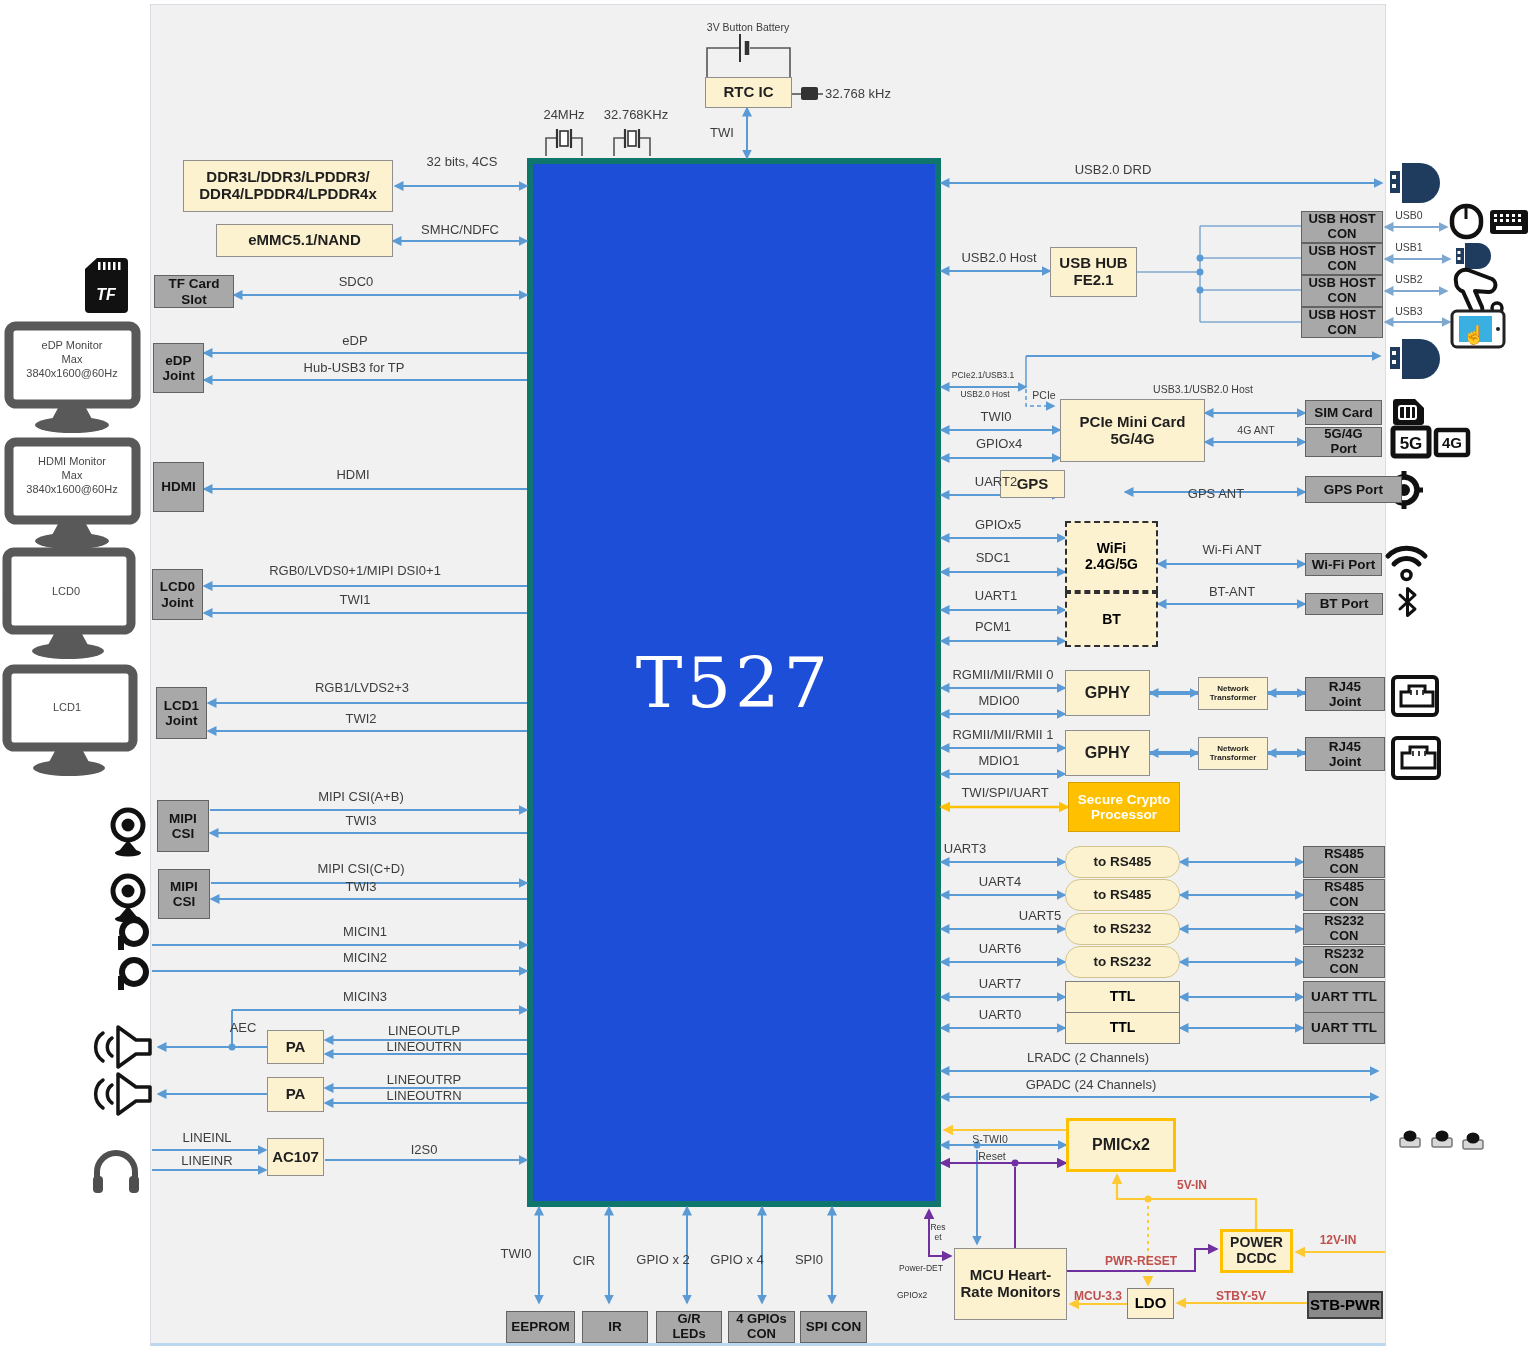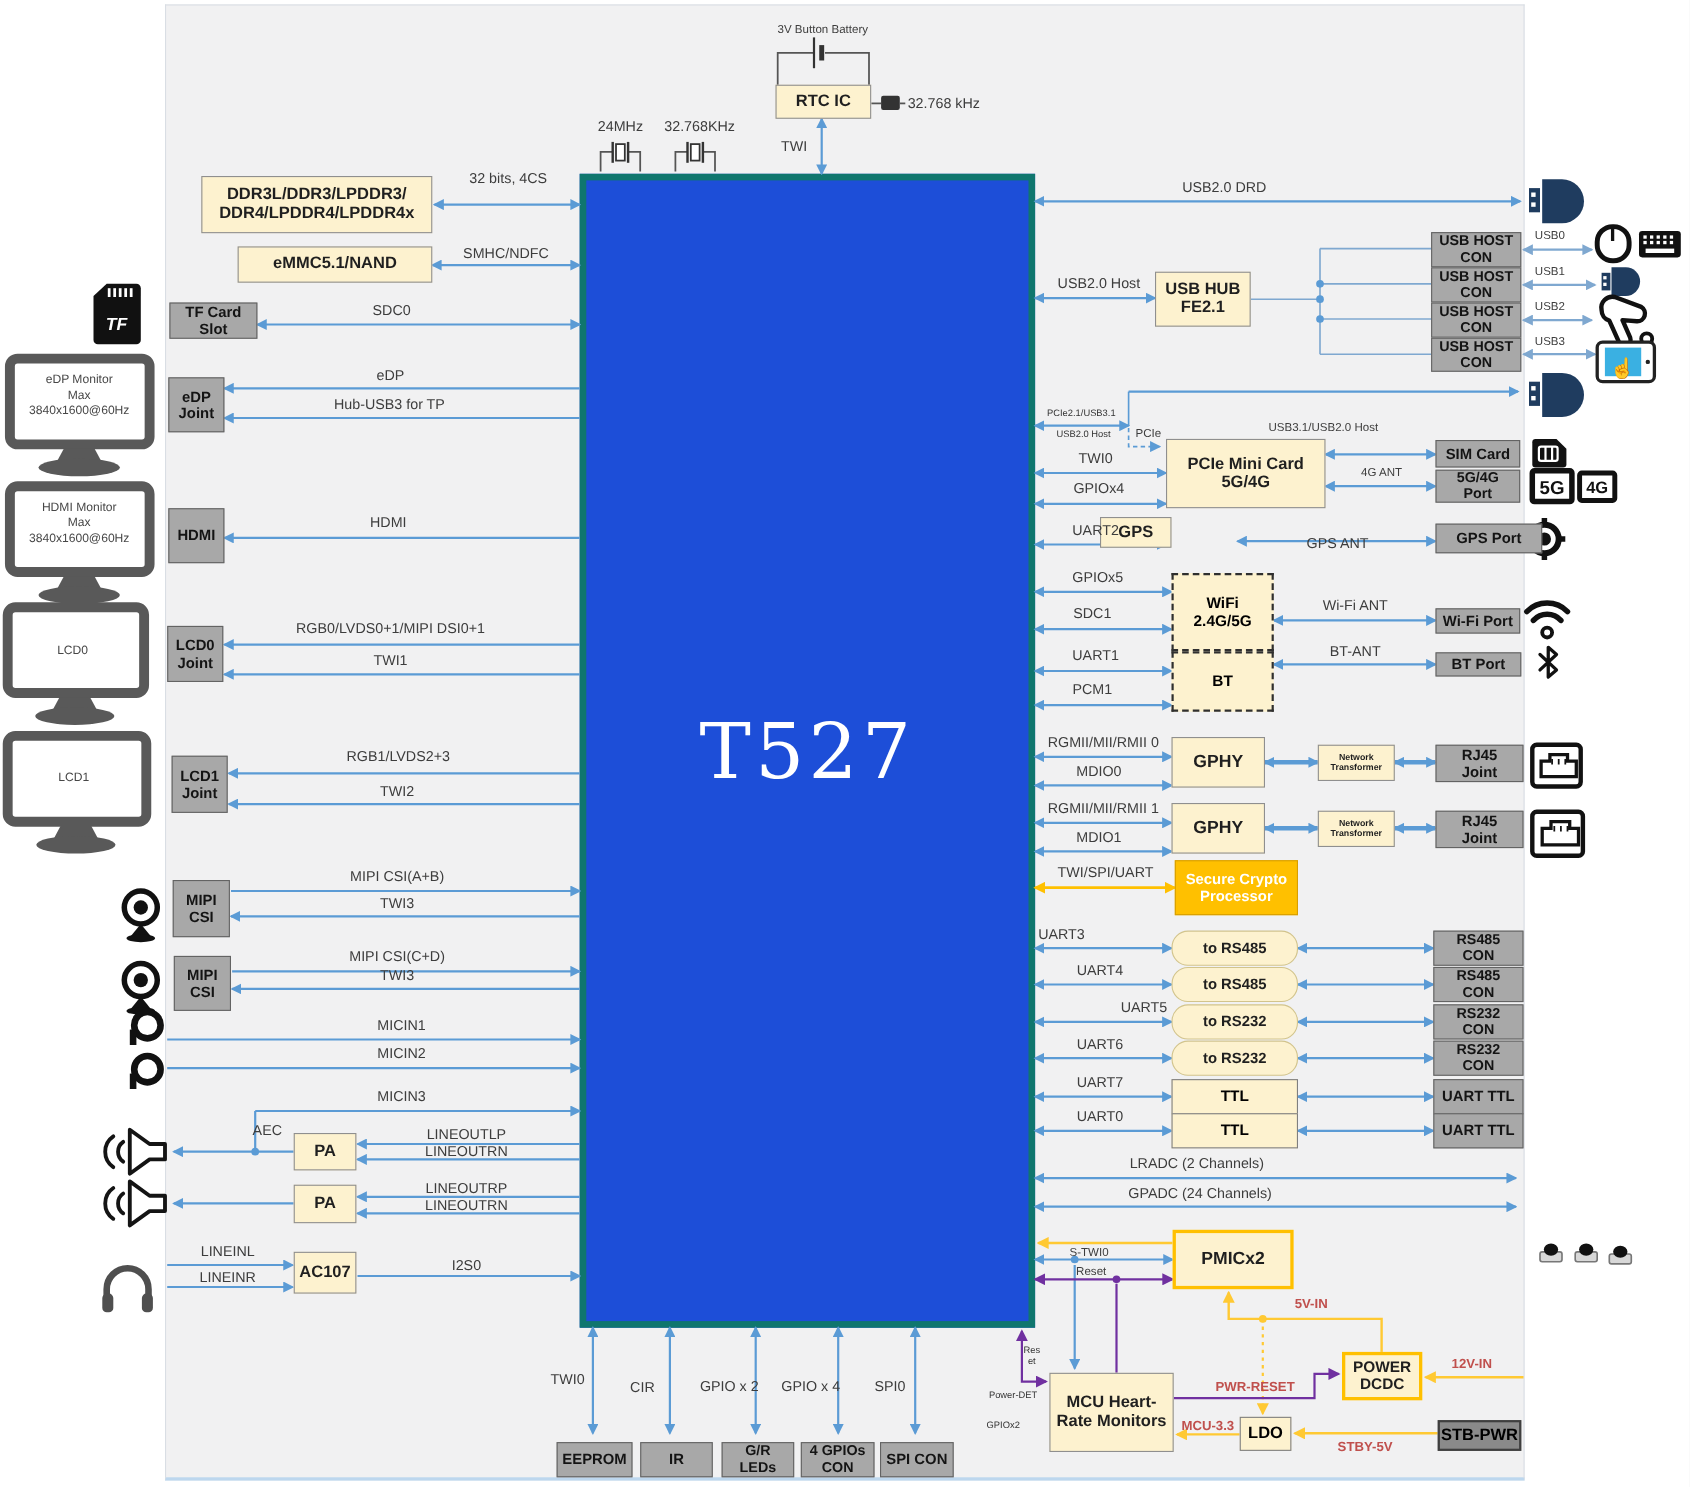--- a/index.html
+++ b/index.html
@@ -193,21 +193,21 @@
     <div class="lbl" style="left: 1000px; top: 949px;">UART6</div>
     <div class="lbl" style="left: 1000px; top: 984px;">UART7</div>
     <div class="lbl" style="left: 1000px; top: 1015px;">UART0</div>
     <div class="lbl" style="left: 1088px; top: 1058px;">LRADC (2 Channels)</div>
     <div class="lbl" style="left: 1091px; top: 1085px;">GPADC (24 Channels)</div>
     <div class="lbl sm" style="left: 990px; top: 1139px;">S-TWI0</div>
     <div class="lbl sm" style="left: 992px; top: 1156px;">Reset</div>
     <div class="lbl maroon" style="left: 1192px; top: 1185px;">5V-IN</div>
     <div class="lbl maroon" style="left: 1141px; top: 1261px;">PWR-RESET</div>
     <div class="lbl maroon" style="left: 1338px; top: 1240px;">12V-IN</div>
-    <div class="lbl maroon" style="left: 1241px; top: 1296px; margin-top: 19px;">STBY-5V</div>
+    <div class="lbl maroon" style="left: 1241px; top: 1296px;">STBY-5V</div>
     <div class="lbl maroon" style="left: 1098px; top: 1296px;">MCU-3.3</div>
     <div class="lbl xs" style="left: 938px; top: 1232px;">Res
 et</div>
     <div class="lbl xs" style="left: 921px; top: 1268px;">Power-DET</div>
     <div class="lbl xs" style="left: 912px; top: 1295px;">GPIOx2</div>
     <div class="lbl mon" style="left: 72px; top: 360px;">eDP Monitor
 Max
 3840x1600@60Hz</div>
     <div class="lbl mon" style="left: 72px; top: 476px;">HDMI Monitor
 Max

